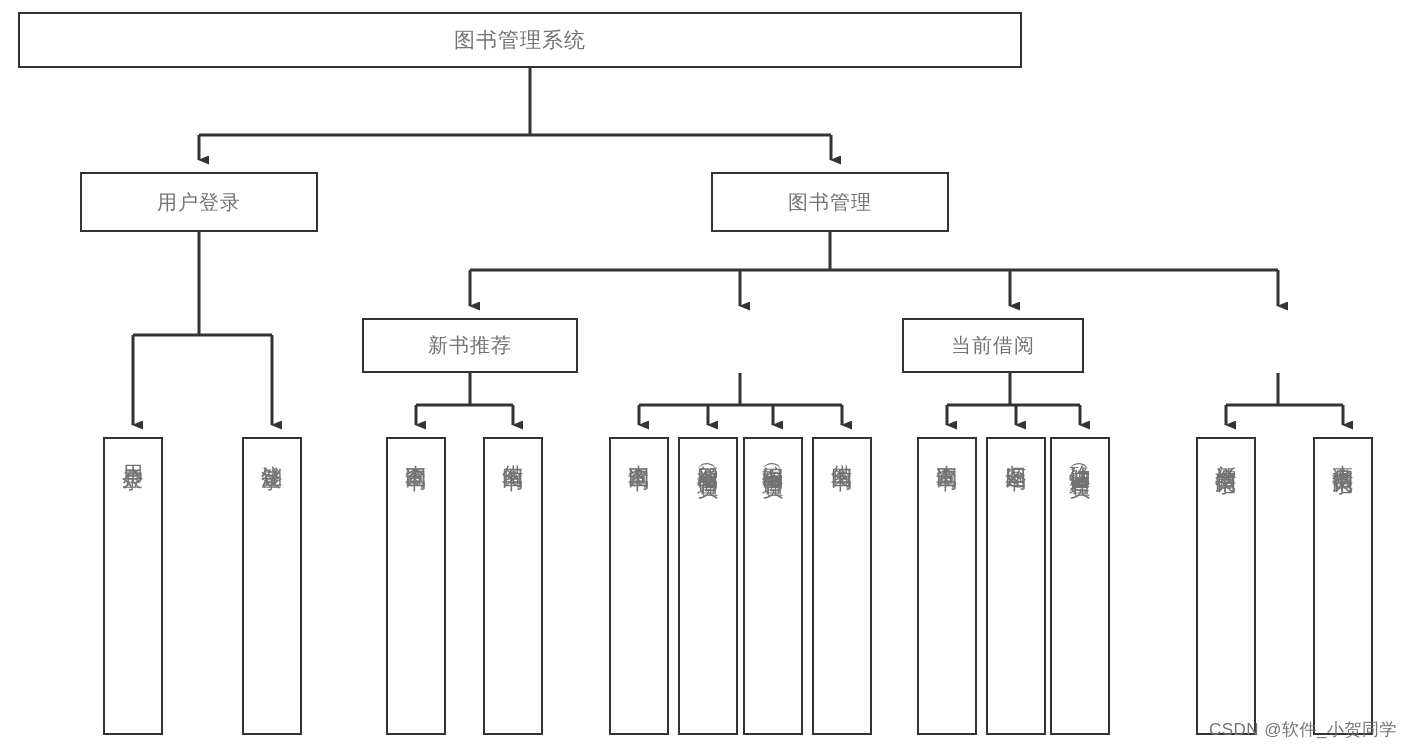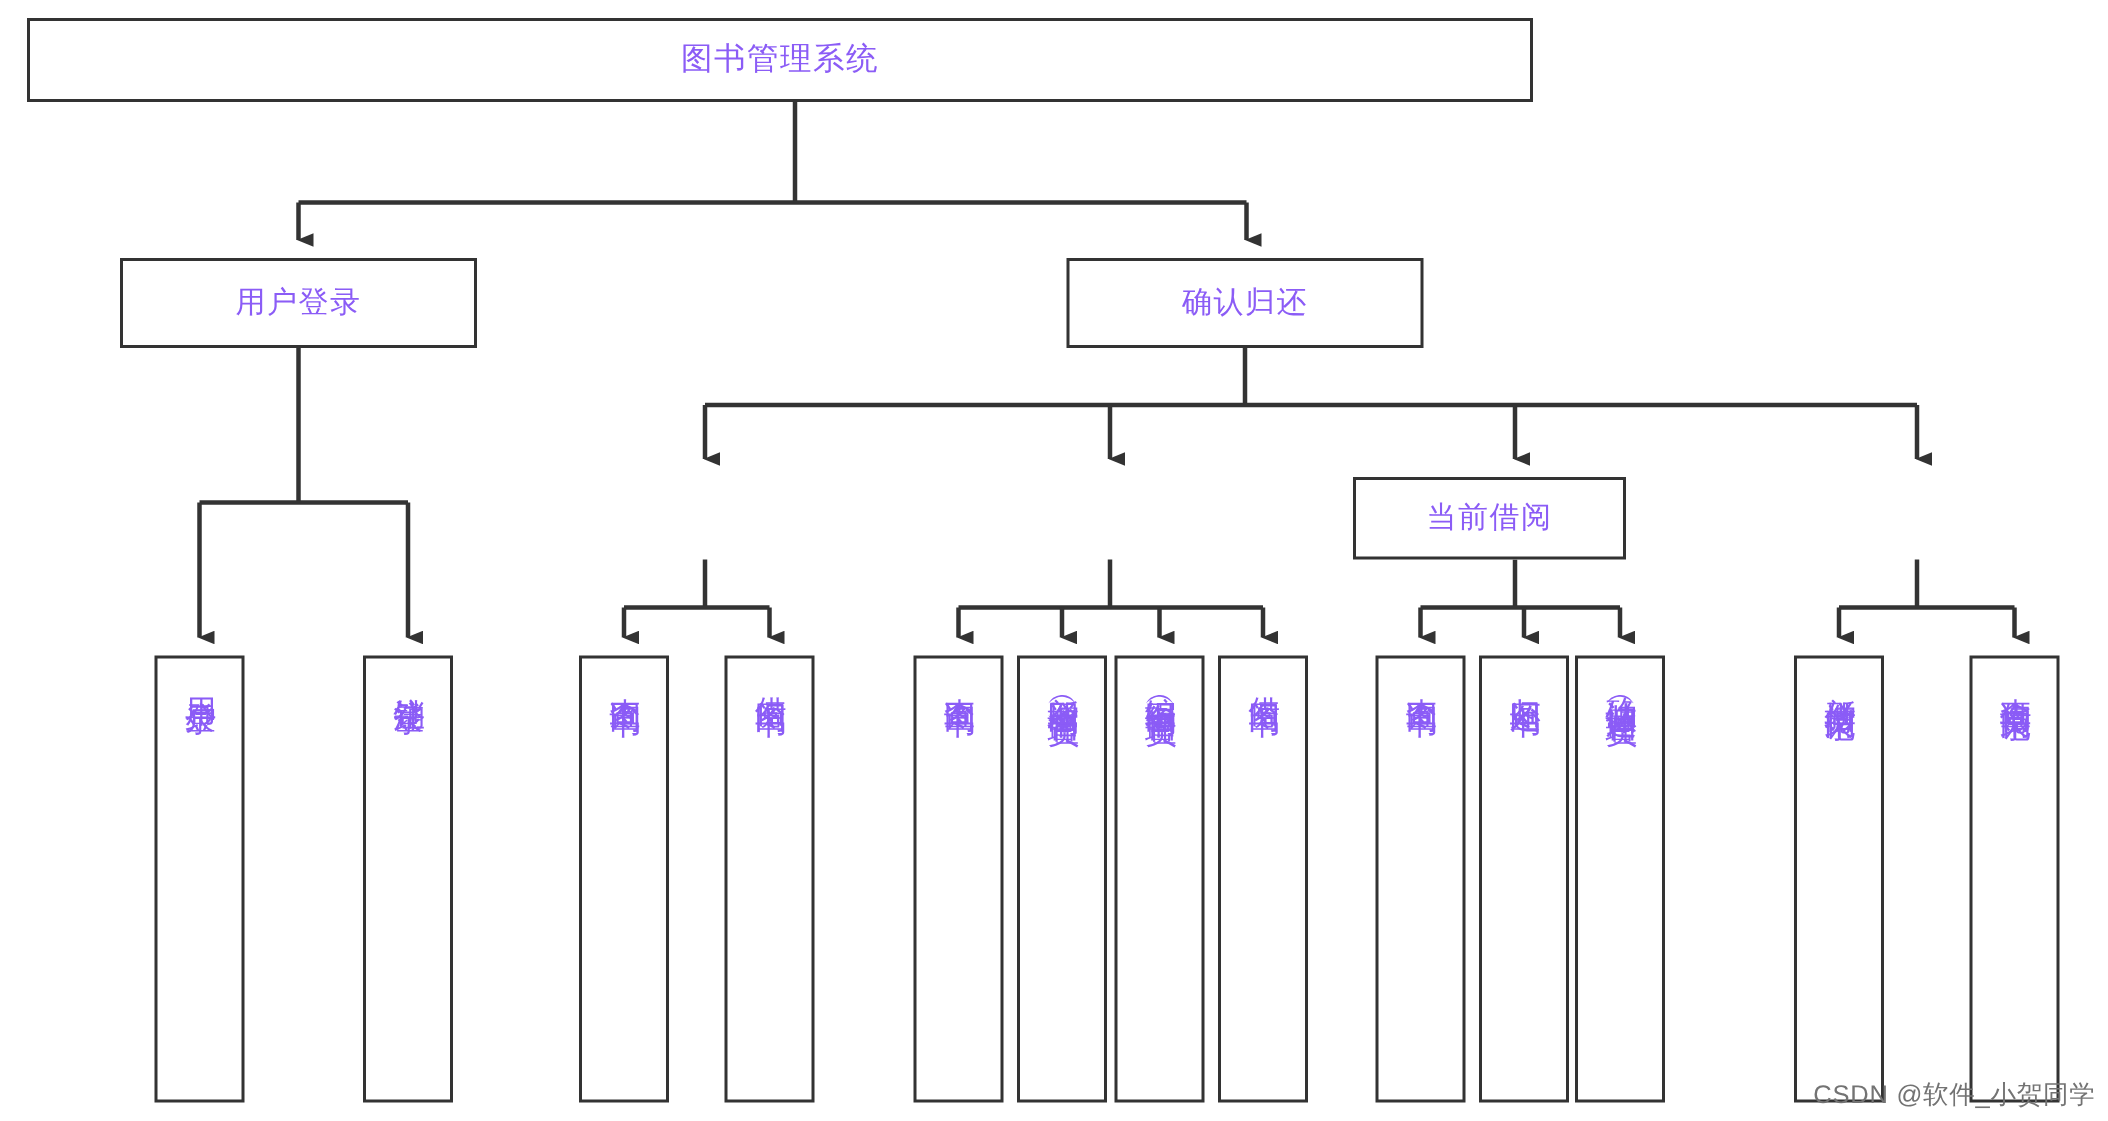--- a/index.html
+++ b/index.html
@@ -26,21 +26,21 @@
     pointer-events: none;
   }
   .node {
     position: absolute;
     box-sizing: border-box;
     background: #ffffff;
     border: 2px solid #333333;
     display: flex;
     align-items: center;
     justify-content: center;
-    color: #8b5cf6;
+    color: #737373;
   }
   .node .label {
     font-size: 20px;
     line-height: 1.15;
     letter-spacing: 1px;
     white-space: nowrap;
   }
   .node.root .label { font-size: 21px; }
   .node.leaf {
     align-items: flex-start;
@@ -121,23 +121,26 @@
   </svg>
 
   <div class="node root" style="left:18px; top:12px; width:1004px; height:56px;">
     <span class="label">图书管理系统</span>
   </div>
 
   <div class="node" style="left:80px; top:172px; width:238px; height:60px;">
     <span class="label">用户登录</span>
   </div>
   <div class="node" style="left:711px; top:172px; width:238px; height:60px;">
-    <span class="label">确认归还</span>
+    <span class="label">图书管理</span>
   </div>
 
+  <div class="node" style="left:362px; top:318px; width:216px; height:55px;">
+    <span class="label">新书推荐</span>
+  </div>
   <div class="node" style="left:902px; top:318px; width:182px; height:55px;">
     <span class="label">当前借阅</span>
   </div>
 
   <div id="leaf-layer">
       <div class="node leaf" style="left: 103px; top: 437px; width: 60px; height: 298px;">
         <span class="label">用户登录</span>
       </div>
       <div class="node leaf" style="left: 242px; top: 437px; width: 60px; height: 298px;">
         <span class="label">注销登录</span>

